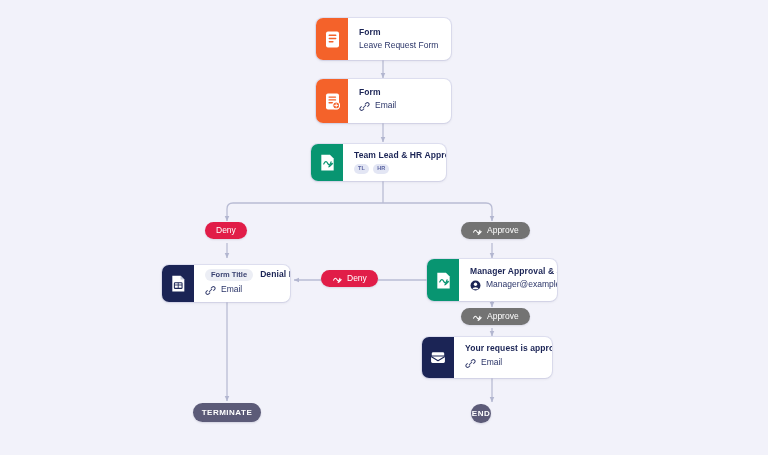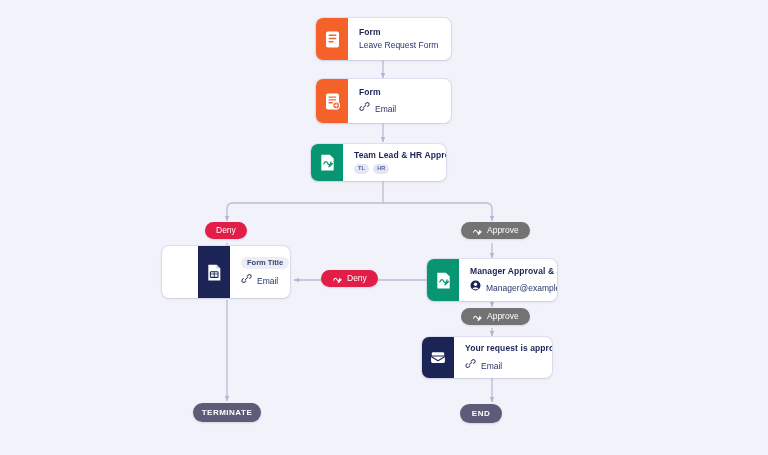--- a/index.html
+++ b/index.html
@@ -55,21 +55,21 @@
   .node-title {
     font-size: 8.5px;
     font-weight: bold;
     color: #1b2455;
     letter-spacing: 0.1px;
     line-height: 1.1;
     white-space: nowrap;
   }
   .node-sub {
     display: flex;
-    align-items: flex-end;
+    align-items: flex-start;
     gap: 5px;
     font-size: 8.5px;
     color: #2b3568;
     line-height: 1.1;
     white-space: nowrap;
   }
   .node-sub .subtext { color: #2b3568; font-size: 8.5px; }
   .title-row {
     display: flex;
     align-items: center;
@@ -239,21 +239,21 @@
   <div class="pill pill-approve" style="left:461px; top:222px;">
     <span>
       <svg width="11" height="11" viewBox="0 0 16 16">
         <path d="M2.2,10.4 q2.6,-5.2 5,-0.8 t4.2,-1.9" stroke="#ffffff" stroke-width="1.5" fill="none" stroke-linecap="round"></path>
         <path d="M8.6,12.6 l4.3,-4.3 1.5,1.5 -4.3,4.3 -2,0.5 z" fill="#ffffff"></path>
       </svg>
     </span>
     <span>Approve</span>
   </div>
 
-  <div class="node" style="left:162px; top:246px; width:128px; height:52px;padding-left:36px;">
+  <div class="node" style="left:162px; top:265px; width:128px; height:37px;">
     <div class="node-icon ic-navy">
       <svg width="15" height="17" viewBox="0 0 16 18">
         <path d="M1.4,0.6 h8.8 l4,4 v12.8 h-12.8 z" fill="#ffffff"></path>
         <path d="M10.2,0.6 v4 h4 z" fill="#c7cbe0"></path>
         <rect x="3.6" y="8.2" width="8.2" height="6" rx="0.8" fill="none" stroke="#1b2455" stroke-width="1.1"></rect>
         <path d="M3.6,10.6 h8.2 M7.7,8.2 v6" stroke="#1b2455" stroke-width="0.9"></path>
       </svg>
     </div>
     <div class="node-body">
       <div class="title-row">
@@ -336,17 +336,17 @@
         </span>
         <span class="subtext">Email</span>
       </div>
     </div>
   </div>
 
   <div class="terminal" style="left:193px; top:403px; width:68px;">
     <span>TERMINATE</span>
   </div>
 
-  <div class="terminal" style="left:460px; top:404px; width:42px;">
+  <div class="terminal" style="left:471px; top:404px; width:20px;">
     <span>END</span>
   </div>
 
 </div>
 
 </body></html>

